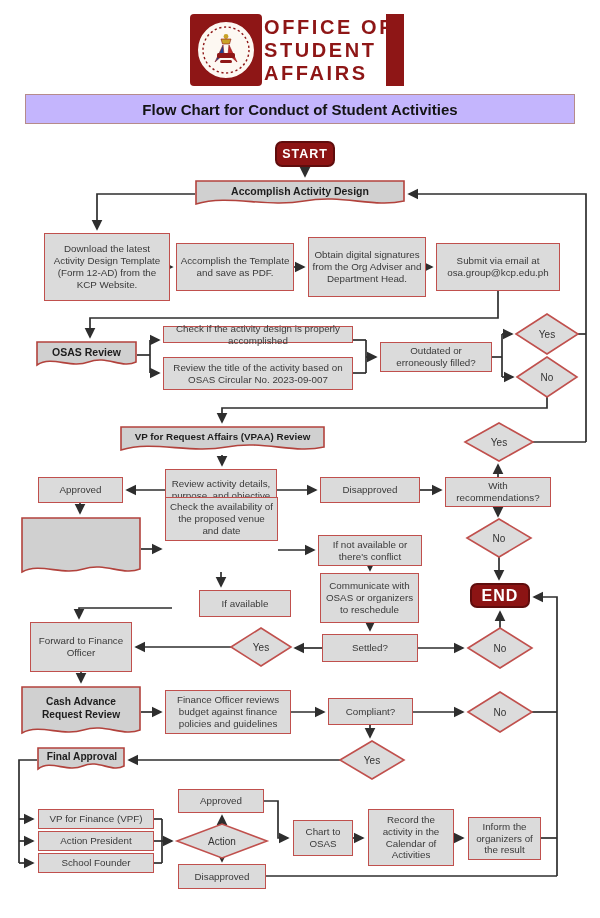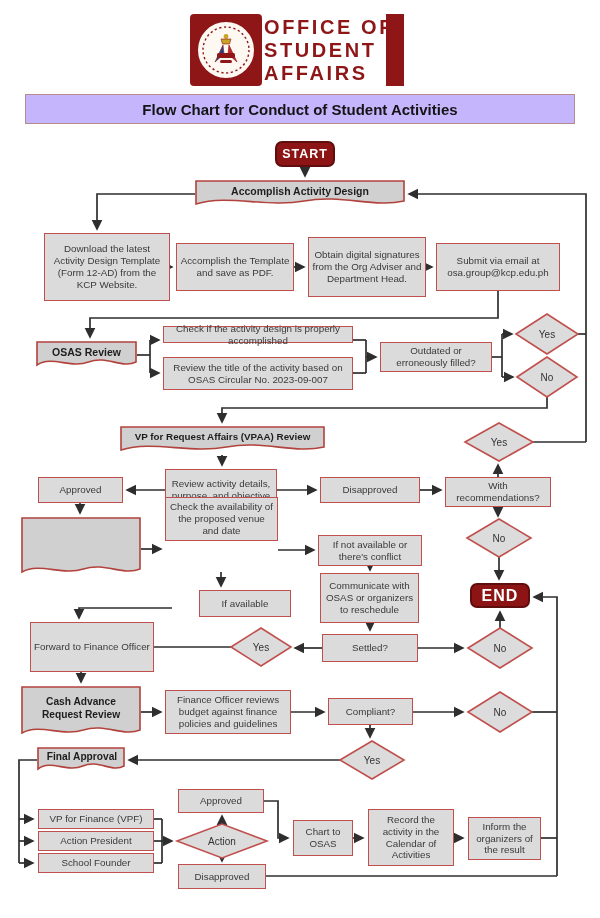--- a/index.html
+++ b/index.html
@@ -188,21 +188,21 @@
   <div class="n" style="left:380px;top:342px;width:112px;height:30px;">Outdated or erroneously filled?</div>
   <div class="n" style="left:165px;top:469px;width:112px;height:42px;">Review activity details, purpose, and objective</div>
   <div class="n" style="left:38px;top:477px;width:85px;height:26px;">Approved</div>
   <div class="n" style="left:320px;top:477px;width:100px;height:26px;">Disapproved</div>
   <div class="n" style="left:445px;top:477px;width:106px;height:30px;">With recommendations?</div>
   <div class="n" style="left:165px;top:497px;width:113px;height:44px;">Check the availability of the proposed venue and date</div>
   <div class="n" style="left:318px;top:535px;width:104px;height:31px;">If not available or there's conflict</div>
   <div class="n" style="left:320px;top:573px;width:99px;height:50px;">Communicate with OSAS or organizers to reschedule</div>
   <div class="n" style="left:322px;top:634px;width:96px;height:28px;">Settled?</div>
   <div class="n" style="left:172px;top:590px;width:92px;height:27px;margin-left:27px;">If available</div>
-  <div class="n" style="left:30px;top:622px;width:124px;height:50px;text-align:center;">Forward to Finance Officer</div>
+  <div class="n" style="left:30px;top:622px;width:102px;height:50px;text-align:center;">Forward to Finance Officer</div>
   <div class="n" style="left:165px;top:690px;width:126px;height:44px;">Finance Officer reviews budget against finance policies and guidelines</div>
   <div class="n" style="left:328px;top:698px;width:85px;height:27px;">Compliant?</div>
   <div class="n" style="left:38px;top:809px;width:116px;height:20px;">VP for Finance (VPF)</div>
   <div class="n" style="left:38px;top:831px;width:116px;height:20px;">Action President</div>
   <div class="n" style="left:38px;top:853px;width:116px;height:20px;">School Founder</div>
   <div class="n" style="left:178px;top:789px;width:86px;height:24px;">Approved</div>
   <div class="n" style="left:178px;top:864px;width:88px;height:25px;">Disapproved</div>
   <div class="n" style="left:293px;top:820px;width:60px;height:36px;">Chart to OSAS</div>
   <div class="n" style="left:368px;top:809px;width:86px;height:57px;">Record the activity in the Calendar of Activities</div>
   <div class="n" style="left:468px;top:817px;width:73px;height:43px;">Inform the organizers of the result</div>

